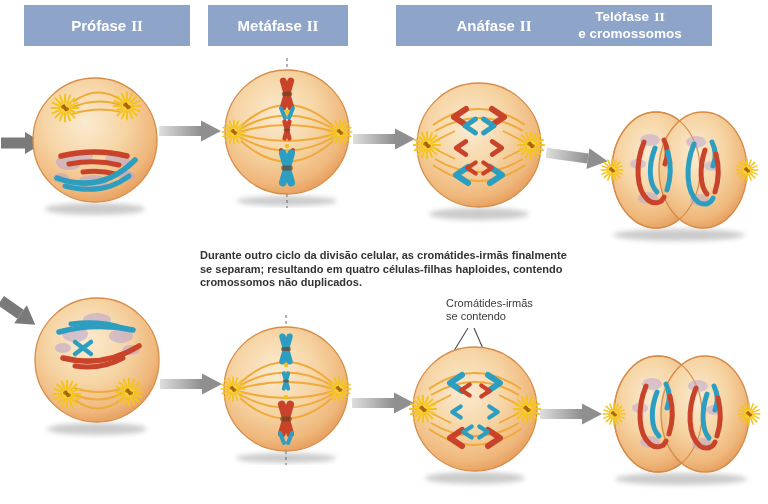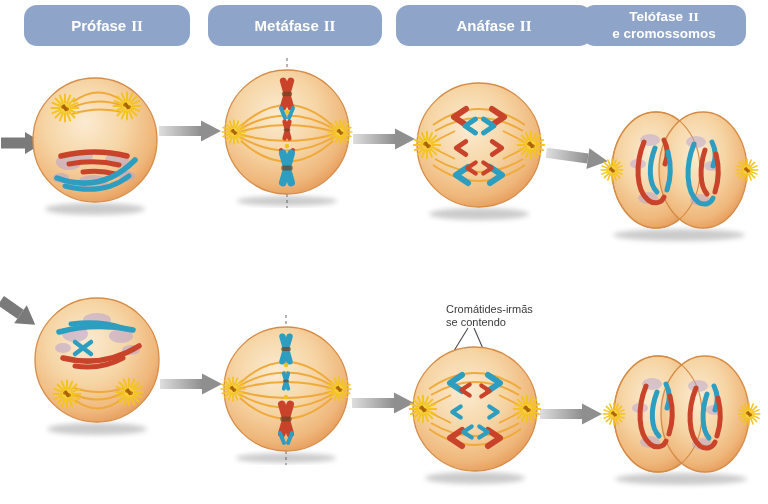--- a/index.html
+++ b/index.html
@@ -1,29 +1,29 @@
 <!DOCTYPE html>
 <html><head>
 <meta charset="utf-8">
 <style>
   html,body{margin:0;padding:0;background:#fff;}
   #canvas{position:relative;width:768px;height:504px;background:#fff;overflow:hidden;
           font-family:"Liberation Sans",sans-serif;}
   .phase-box{position:absolute;top:5px;height:41px;background:#8EA4C8;color:#FFFFFF;
              display:flex;flex-direction:column;align-items:center;justify-content:center;
-             font-weight:bold;font-size:15px;text-align:center;border-radius:13px;}
+             font-weight:bold;font-size:15px;text-align:center;}
   .phase-line{display:flex;align-items:baseline;gap:5px;line-height:1.2;}
   .numeral{font-family:"Liberation Serif",serif;}
   .phase-box.two-line{font-size:13.5px;}
   .cell-svg{position:absolute;}
   .arrow-svg{position:absolute;overflow:visible;}
   .description{position:absolute;left:200px;top:249px;color:#333333;font-weight:bold;
                font-size:11px;line-height:13.5px;}
   .description div{white-space:nowrap;}
-  .annotation{position:absolute;color:#3A3A3A;font-size:11px;line-height:13px;margin-top:6px;}
+  .annotation{position:absolute;color:#3A3A3A;font-size:11px;line-height:13px;}
   .annotation div{white-space:nowrap;}
   .rot8{transform:rotate(8deg);}
   .rot35{transform:rotate(35deg);transform-origin:0px 12px;}
 </style>
 </head>
 <body>
 
 <div id="canvas">
 
   <svg width="0" height="0" style="position:absolute">
@@ -75,33 +75,33 @@
       </g>
     </defs>
   </svg>
 
   <div class="phase-box" style="left:24px;width:166px">
     <div class="phase-line">
       <span>Prófase</span>
       <span class="numeral">II</span>
     </div>
   </div>
-  <div class="phase-box" style="left:208px;width:174px">
+  <div class="phase-box" style="left:208px;width:140px">
     <div class="phase-line">
       <span>Metáfase</span>
       <span class="numeral">II</span>
     </div>
   </div>
   <div class="phase-box" style="left:396px;width:196px">
     <div class="phase-line">
       <span>Anáfase</span>
       <span class="numeral">II</span>
     </div>
   </div>
-  <div class="phase-box two-line" style="left:582px;width:164px">
+  <div class="phase-box two-line" style="left:548px;width:164px">
     <div class="phase-line">
       <span>Telófase</span>
       <span class="numeral">II</span>
     </div>
     <div class="phase-line">
       <span>e cromossomos</span>
     </div>
   </div>
 
   <svg class="arrow-svg" style="left:0;top:131px" width="44" height="24">
@@ -219,20 +219,25 @@
       <path d="M63,42 C56,60 57,78 65,86" stroke="#2E9EC0"></path>
       <path d="M72,34 q6,12 1,24" stroke="#C9432A"></path>
       <path d="M76,46 q5,20 -1,38" stroke="#2E9EC0"></path>
       <path d="M102,38 C93,60 94,86 106,96 C112,100 119,98 121,92" stroke="#2E9EC0"></path>
       <path d="M113,44 C107,62 108,80 115,88" stroke="#C9432A"></path>
       <path d="M120,36 q6,12 1,24" stroke="#2E9EC0"></path>
       <path d="M124,48 q5,20 -1,38" stroke="#C9432A"></path>
     </g>
   </svg>
 
+  <div class="description">
+    <div>Durante outro ciclo da divisão celular, as cromátides-irmãs finalmente</div>
+    <div>se separam; resultando em quatro células-filhas haploides, contendo</div>
+    <div>cromossomos não duplicados.</div>
+  </div>
 
   <div class="annotation" style="left:446px;top:297px">
     <div>Cromátides-irmãs</div>
     <div>se contendo</div>
   </div>
   <svg class="arrow-svg" style="left:428px;top:326px" width="84" height="58">
     <line x1="40" y1="2" x2="8" y2="54" stroke="#4A4A4A" stroke-width="1.1"></line>
     <line x1="46" y1="2" x2="66" y2="48" stroke="#4A4A4A" stroke-width="1.1"></line>
   </svg>
 

